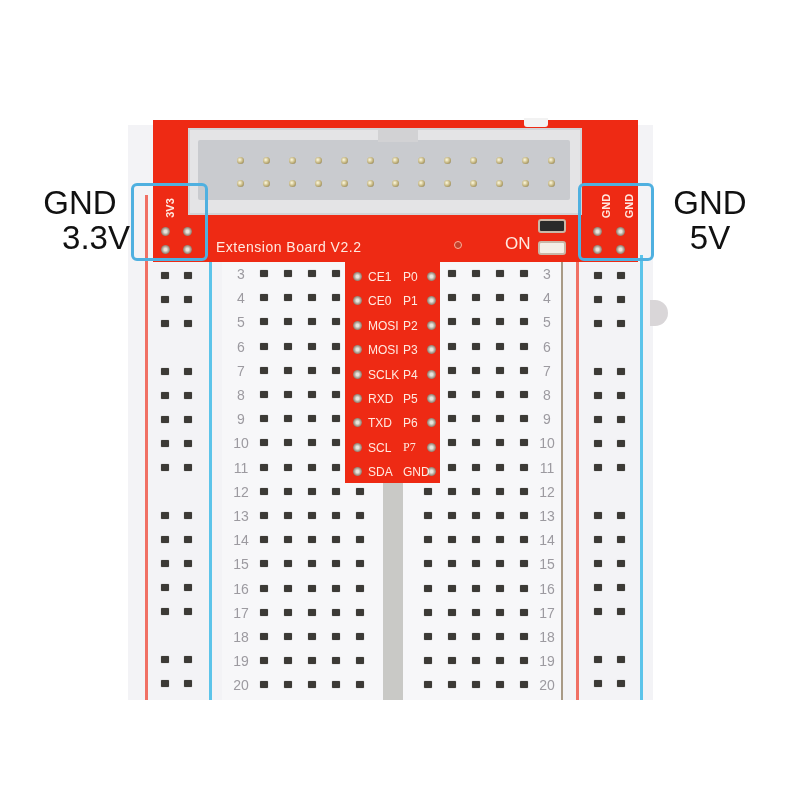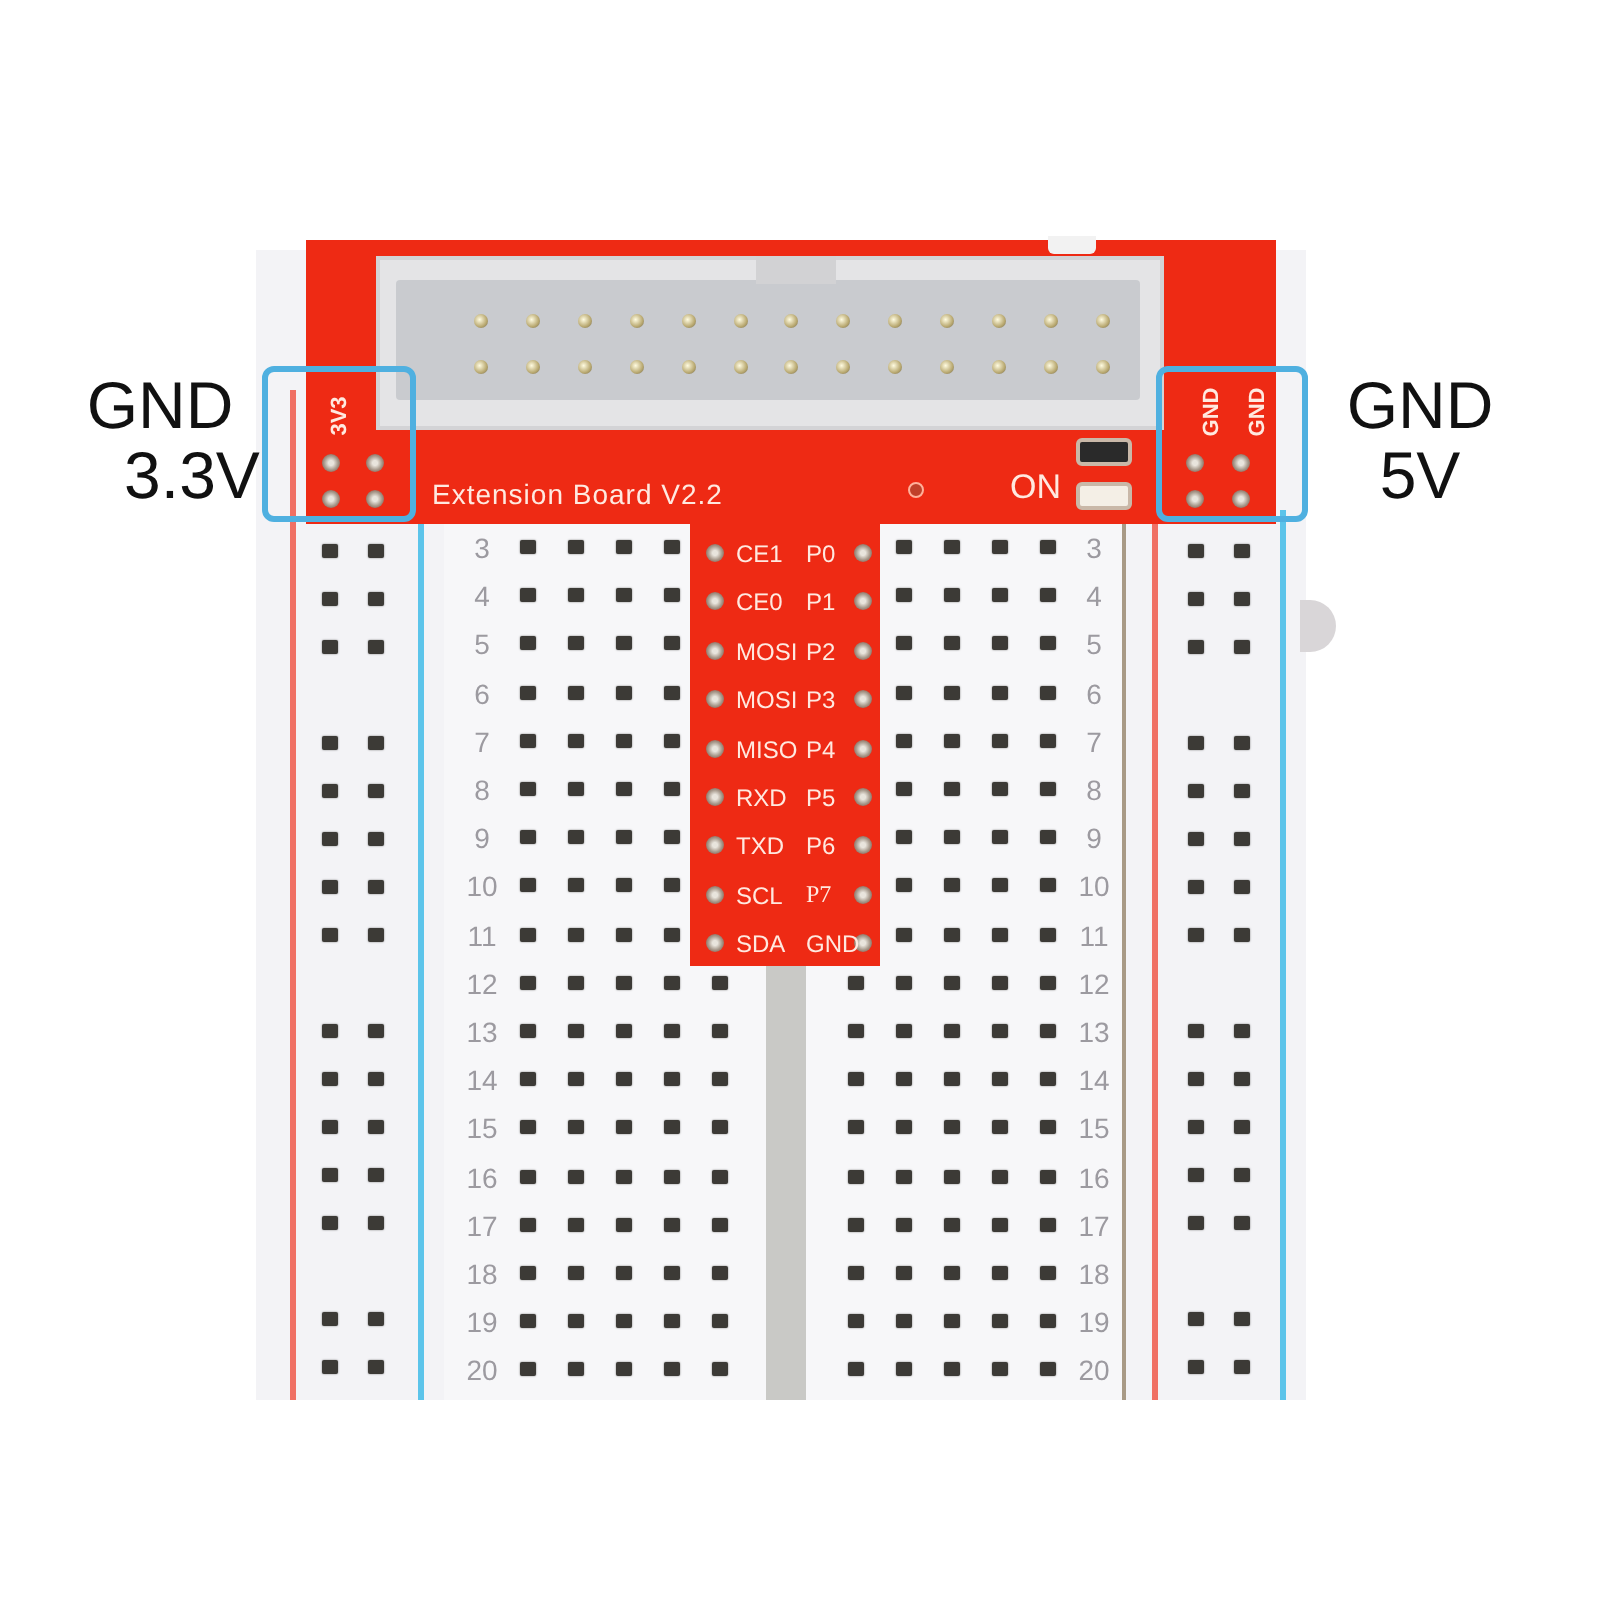--- a/index.html
+++ b/index.html
@@ -369,21 +369,21 @@
     <div class="abs pad" style="left: 353px; top: 320.8px;"></div>
     <div class="abs pad" style="left: 427px; top: 320.8px;"></div>
     <div class="abs pcbtxt" style="left: 368px; top: 318.8px;">MOSI</div>
     <div class="abs pcbtxt" style="left: 403px; top: 318.8px;">P2</div>
     <div class="abs pad" style="left: 353px; top: 345.2px;"></div>
     <div class="abs pad" style="left: 427px; top: 345.2px;"></div>
     <div class="abs pcbtxt" style="left: 368px; top: 343.2px;">MOSI</div>
     <div class="abs pcbtxt" style="left: 403px; top: 343.2px;">P3</div>
     <div class="abs pad" style="left: 353px; top: 369.6px;"></div>
     <div class="abs pad" style="left: 427px; top: 369.6px;"></div>
-    <div class="abs pcbtxt" style="left: 368px; top: 367.6px;">MISO</div>
+    <div class="abs pcbtxt" style="left: 368px; top: 367.6px;">SCLK</div>
     <div class="abs pcbtxt" style="left: 403px; top: 367.6px;">P4</div>
     <div class="abs pad" style="left: 353px; top: 394px;"></div>
     <div class="abs pad" style="left: 427px; top: 394px;"></div>
     <div class="abs pcbtxt" style="left: 368px; top: 392px;">RXD</div>
     <div class="abs pcbtxt" style="left: 403px; top: 392px;">P5</div>
     <div class="abs pad" style="left: 353px; top: 418.4px;"></div>
     <div class="abs pad" style="left: 427px; top: 418.4px;"></div>
     <div class="abs pcbtxt" style="left: 368px; top: 416.4px;">TXD</div>
     <div class="abs pcbtxt" style="left: 403px; top: 416.4px;">P6</div>
     <div class="abs pad" style="left: 353px; top: 442.8px;"></div>

